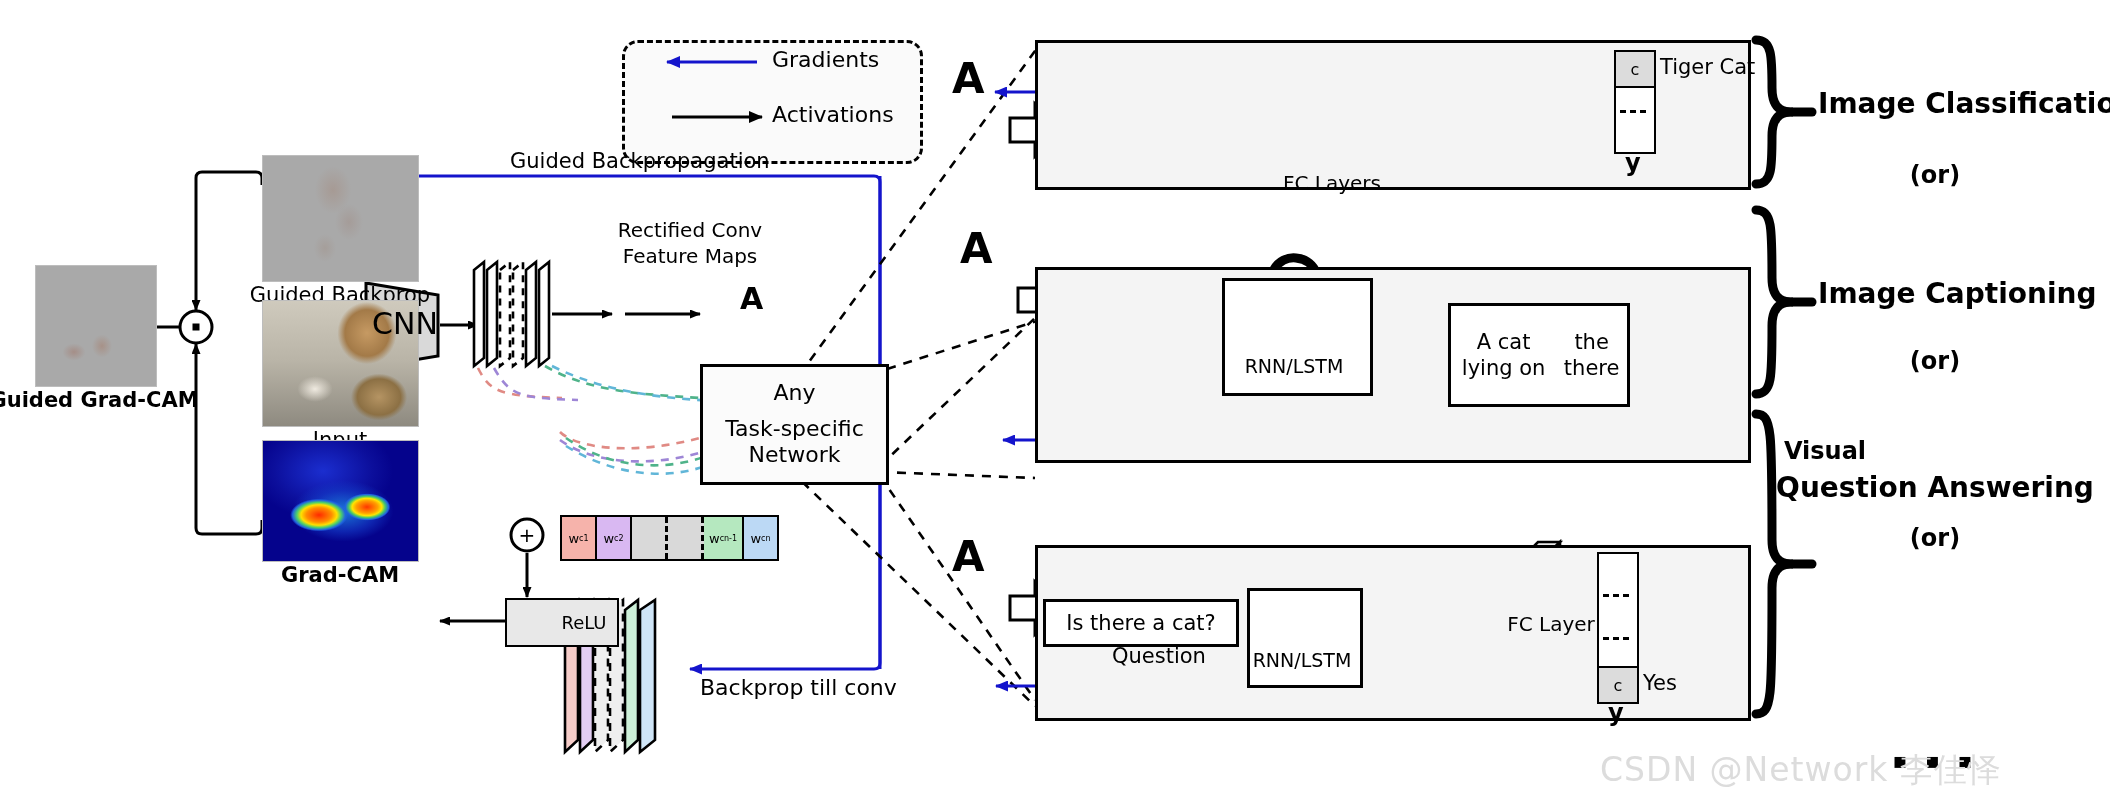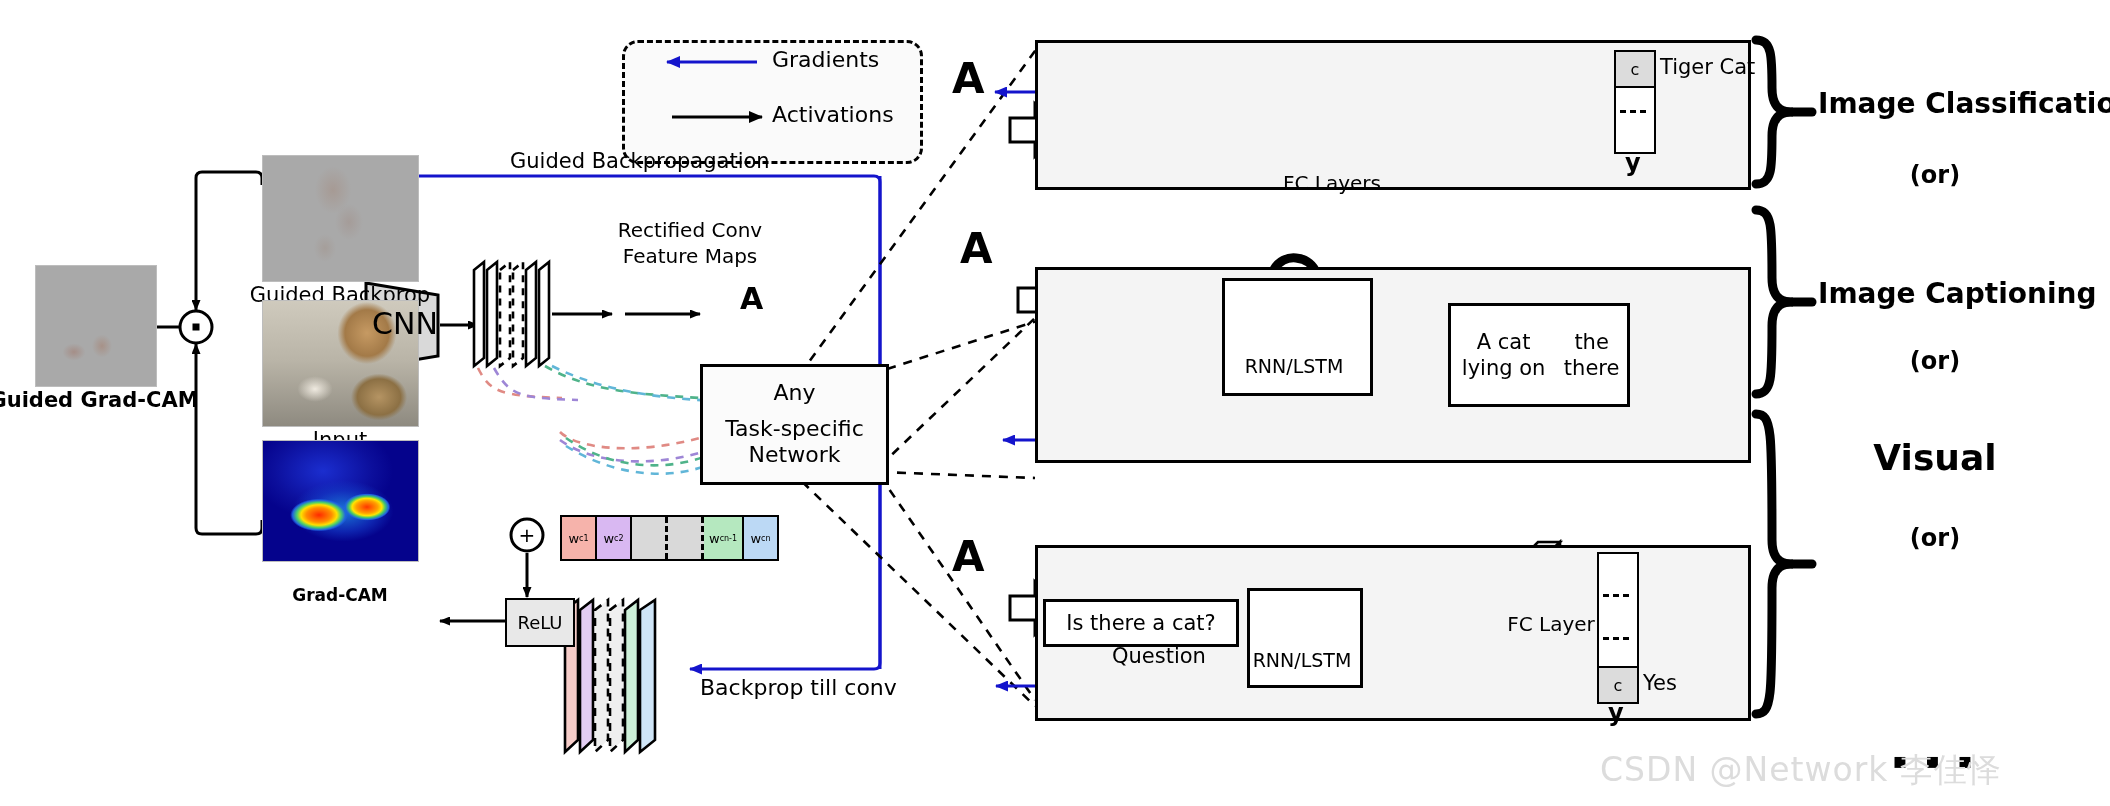--- a/index.html
+++ b/index.html
@@ -10,21 +10,21 @@
   svg.layer{position:absolute;left:0;top:0;width:2110px;height:806px;pointer-events:none;}
   .lbl{position:absolute;white-space:nowrap;line-height:1.12;}
   .bold{font-weight:bold;}
   .ctr{text-align:center;transform:translateX(-50%);}
 
   
   .panel{position:absolute;border:3px solid #000;background:#f4f4f4;}
   .boxwhite{position:absolute;border:3px solid #000;background:#fff;
             display:flex;align-items:center;justify-content:center;text-align:center;}
   .boxgrey{position:absolute;border:2.5px solid #000;background:#e8e8e8;
-           display:flex;align-items:center;justify-content:center;}
+           display:flex;align-items:center;justify-content:center;padding-left:44px;}
 
   
   .imgbox{position:absolute;border:1px solid #bdbdbd;}
   .gb{background:#a9a9a9;}
   .ggc{background:#a9a9a9;}
 
   .cap{position:absolute;text-align:center;transform:translateX(-50%);}
 
   .wmark{position:absolute;color:#dcdcdc;font-size:33px;letter-spacing:1px;
          font-family:"DejaVu Sans","Liberation Sans",sans-serif;}
@@ -244,21 +244,21 @@
                 linear-gradient(90deg,#dcdad2 0%,#dcdad2 22%,#9d8a74 24%,#7b5c3d 100%);"></div>
   <div class="cap" style="left:340px;top:428px;font-size:21px;">Input</div>
 
   <div class="imgbox" style="left:262px;top:440px;width:155px;height:120px;
               background:
                 radial-gradient(ellipse 30px 17px at 56px 74px, #ff2a00 0%, #ff8c00 42%, #ffe000 60%, #4cd06a 74%, #1f63e0 88%, transparent 96%),
                 radial-gradient(ellipse 24px 14px at 104px 66px, #ff3500 0%, #ffa000 45%, #ffe600 62%, #46c86a 76%, #1f63e0 90%, transparent 97%),
                 radial-gradient(ellipse 56px 34px at 80px 70px, rgba(30,140,230,.85) 0%, rgba(20,60,200,.6) 60%, transparent 90%),
                 radial-gradient(ellipse 70px 48px at 60px 30px, #1b2ecf 0%, #0c0f9c 70%, transparent 100%),
                 #05038c;"></div>
-  <div class="cap bold" style="left:340px;top:585px;font-size:17px;">Grad-CAM</div>
+  <div class="cap bold" style="left:340px;top:563px;font-size:21px;">Grad-CAM</div>
 
   <div class="imgbox ggc" style="left:35px;top:265px;width:120px;height:120px;
               background:
                 radial-gradient(ellipse 16px 12px at 38px 86px, rgba(160,110,95,.45), transparent 72%),
                 radial-gradient(ellipse 14px 16px at 66px 80px, rgba(165,120,100,.48), transparent 72%),
                 #a9a9a9;"></div>
   <div class="cap bold" style="left:94px;top:388px;font-size:21px;">Guided Grad-CAM</div>
 
   <div class="lbl" style="left:372px;top:307px;font-size:30px;">CNN</div>
 
@@ -335,20 +335,21 @@
   <div class="abs" style="left:1597px;top:552px;width:38px;height:148px;border:2.5px solid #000;
               background:#fff;"></div>
   <div class="abs" style="left:1603px;top:594px;width:26px;border-top:3px dashed #000;"></div>
   <div class="abs" style="left:1603px;top:637px;width:26px;border-top:3px dashed #000;"></div>
   <div class="abs" style="left:1597px;top:666px;width:38px;height:34px;border:2.5px solid #000;
               background:#dcdcdc;display:flex;align-items:center;justify-content:center;">
     <span style="font-size:16px;">c</span>
   </div>
   <div class="lbl bold" style="left:1608px;top:700px;font-size:24px;">y</div>
   <div class="lbl" style="left:1643px;top:672px;font-size:21px;">Yes</div>
-  <div class="lbl bold ctr" style="left:1935px;top:438px;font-size:36px;">Visual</div>
+  <div class="lbl bold ctr" style="left:1825px;top:438px;font-size:24px;">Visual</div>
+  <div class="lbl bold ctr" style="left:1935px;top:472px;font-size:28px;">Question Answering</div>
   <div class="lbl bold ctr" style="left:1935px;top:525px;font-size:24px;">(or)</div>
 
   <div class="dots ctr" style="left:1935px;top:748px;font-size:22px;">▪ ▪ ▪</div>
 
   <div class="wmark" style="left:1600px;top:748px;">CSDN @Network 李佳怿</div>
 
 </div>
 
 </body></html>

